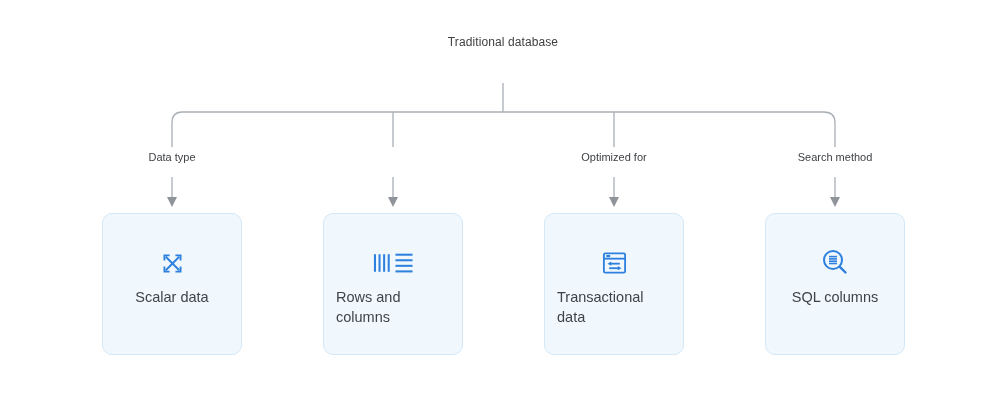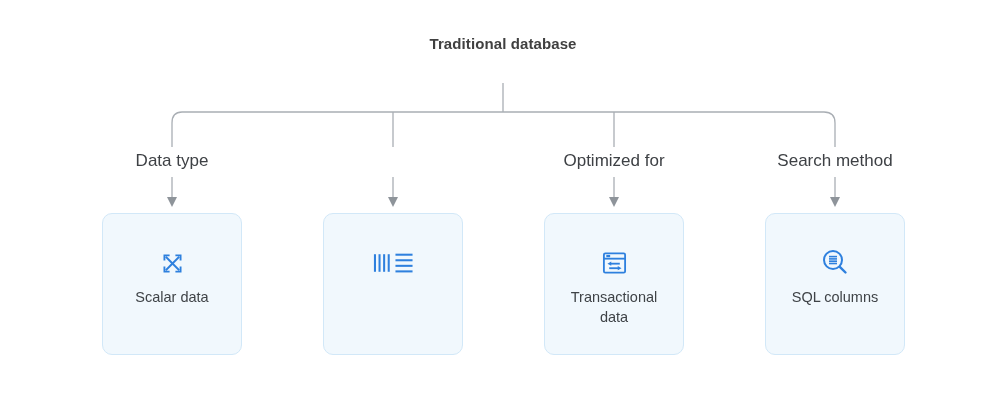--- a/index.html
+++ b/index.html
@@ -16,22 +16,22 @@
     width:1006px;height:420px;
     background:#ffffff;
     overflow:hidden;
     font-family:"Liberation Sans", sans-serif;
   }
   .title{
     position:absolute;
     top:35px;left:0;width:1006px;
     margin:0;
     text-align:center;
-    font-size:15px;
-    font-weight:700;
+    font-size:12px;
+    font-weight:400;
     color:#404040;
     letter-spacing:.1px;
   }
   .connectors{
     position:absolute;
     top:0;left:0;
   }
   .connectors path, .connectors line{
     stroke:var(--connector);
     stroke-width:1.3;
@@ -39,21 +39,21 @@
   }
   .connectors polygon{
     fill:var(--arrowhead);
     stroke:none;
   }
   .branch-label{
     position:absolute;
     top:151px;
     width:220px;
     text-align:center;
-    font-size:17px;
+    font-size:11px;
     color:#3e4145;
   }
   .card{
     position:absolute;
     top:213px;
     width:140px;height:142px;
     box-sizing:border-box;
     background:var(--card-background);
     border:1px solid var(--card-border);
     border-radius:10px;
@@ -66,21 +66,21 @@
     height:32px;
     display:flex;
     align-items:center;
     justify-content:center;
     margin-bottom:8px;
     color:var(--icon-accent);
   }
   .card-label{
     font-size:14.5px;
     line-height:1.38;
-    text-align:center;
+    text-align:left;
     max-width:114px;
     color:var(--text);
   }
 </style>
 </head>
 <body>
 
 <div class="canvas">
 
   <h1 class="title">Traditional database</h1>
@@ -128,20 +128,21 @@
         <path d="M2 1 V19"></path>
         <path d="M6.7 1 V19"></path>
         <path d="M11.4 1 V19"></path>
         <path d="M16.1 1 V19"></path>
         <path d="M23 1.5 H40.5"></path>
         <path d="M23 7.2 H40.5"></path>
         <path d="M23 12.9 H40.5"></path>
         <path d="M23 18.6 H40.5"></path>
       </svg>
     </span>
+    <div class="card-label">Rows and columns</div>
   </div>
 
   <div class="card" style="left:544px">
     <span class="iconbox">
       <svg width="27" height="26" viewBox="0 0 28 26" fill="none" stroke="currentColor" stroke-width="1.9">
         <rect x="3" y="3" width="22" height="20" rx="1.5"></rect>
         <path d="M3 8.5 H25"></path>
         <path d="M5.5 5.8 H9.5" stroke-width="2.3"></path>
         <path d="M10 13.7 H19.5"></path>
         <polygon points="10.6,11.5 10.6,15.9 6.7,13.7" fill="currentColor" stroke="none"></polygon>

